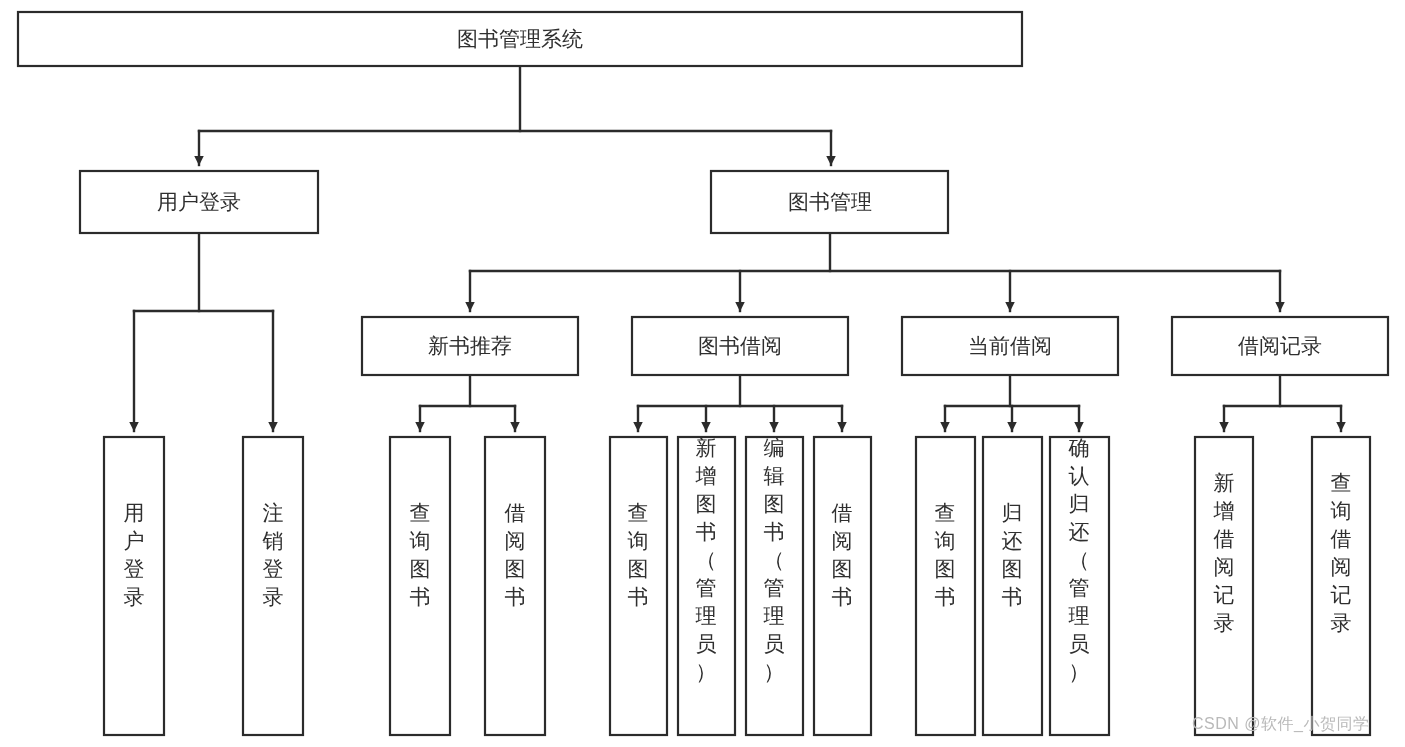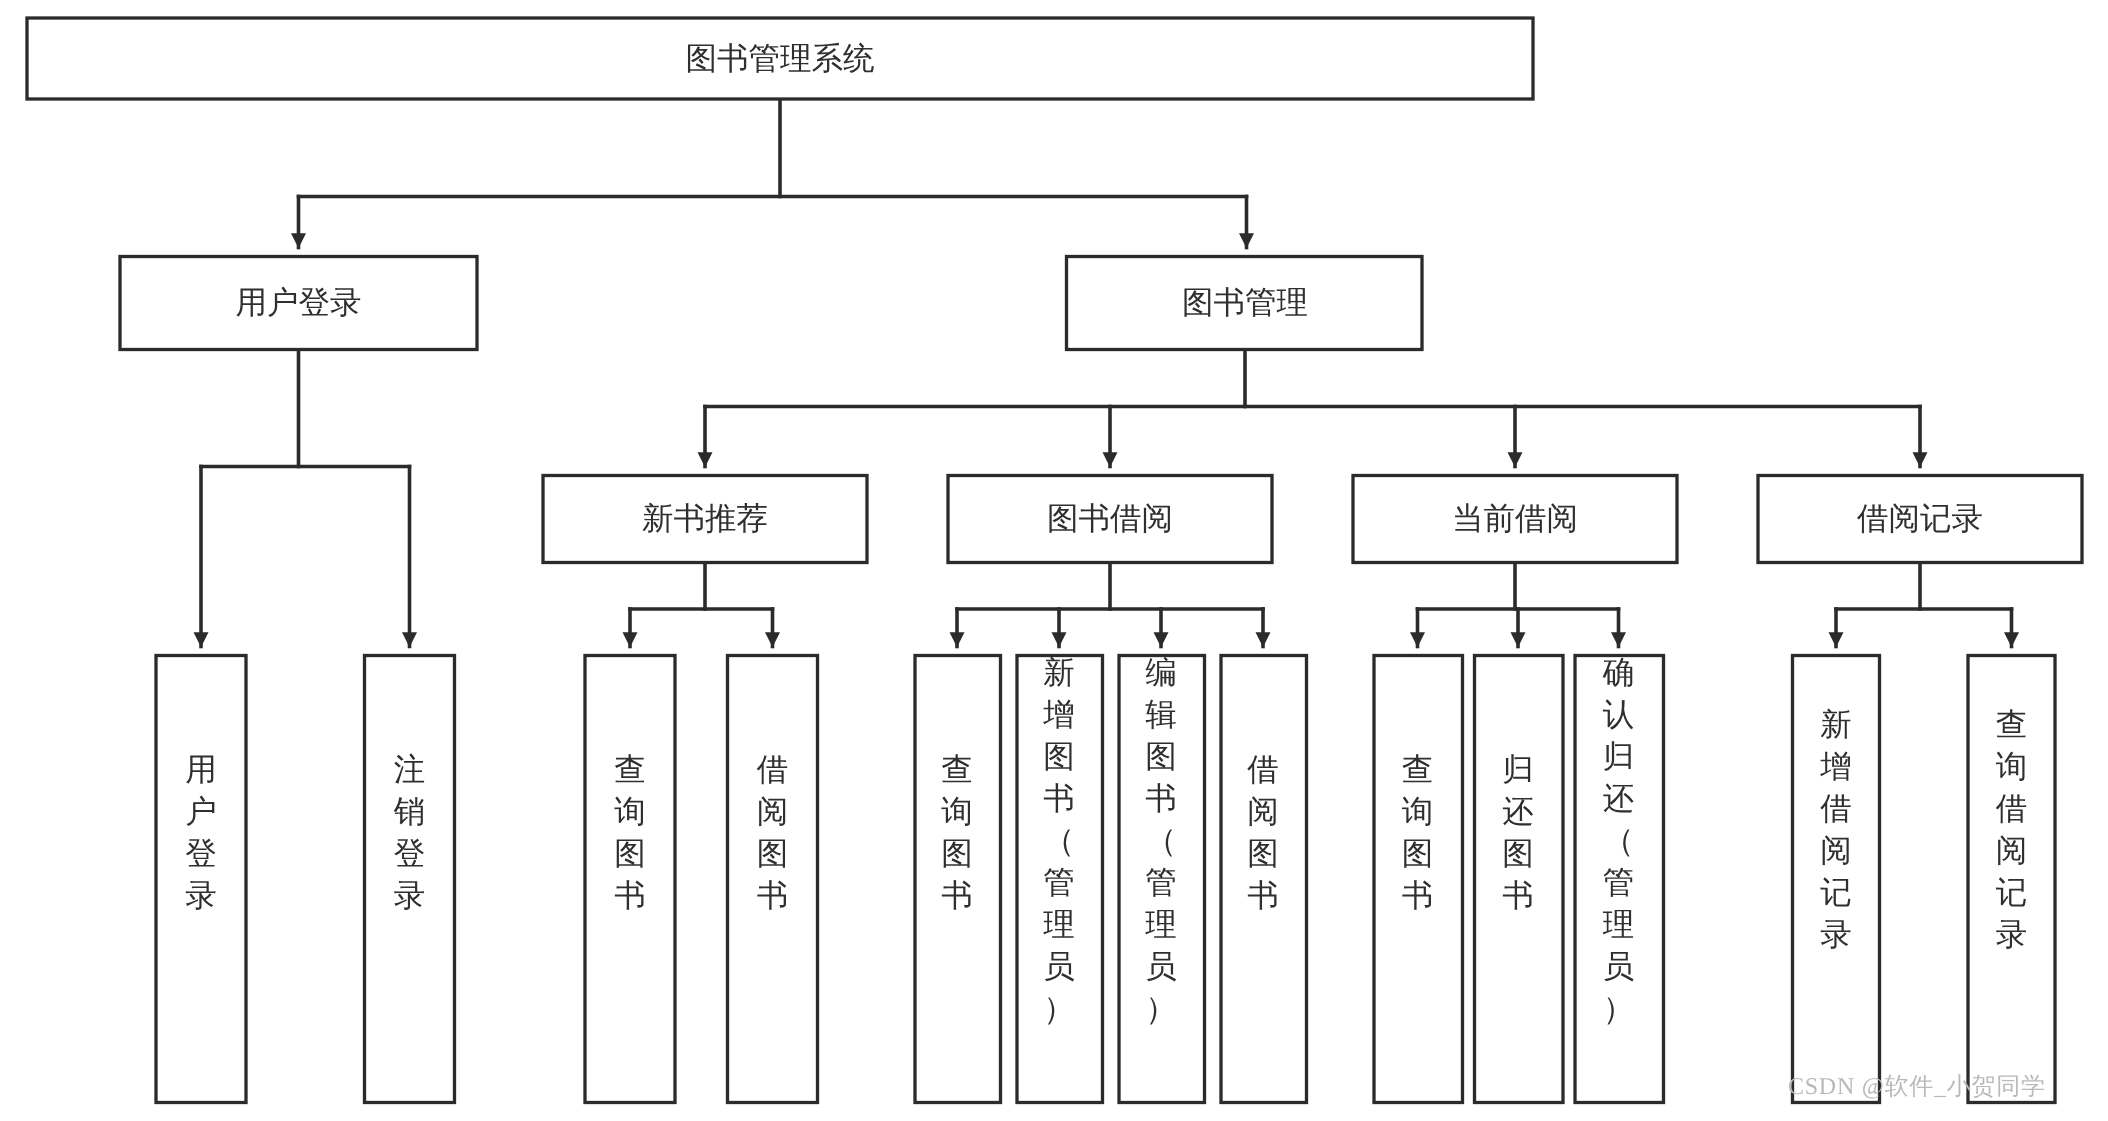--- a/index.html
+++ b/index.html
@@ -45,21 +45,21 @@
     dominant-baseline: middle;
   }
   .node-label-vertical {
     font-family: "DejaVu Sans", "Liberation Sans", sans-serif;
     fill: #2f2f2f;
     font-size: 21px;
     text-anchor: middle;
   }
   .watermark-text {
     position: absolute;
-    font-family: Liberation Serif, serif;
+    font-family: Liberation Sans, sans-serif;
     font-size: 16px;
     color: #b9b9b9;
     white-space: nowrap;
     left: 1192px;
     top: 714px;
     letter-spacing: 0.5px;
   }
 </style>
 </head>
 <body>

